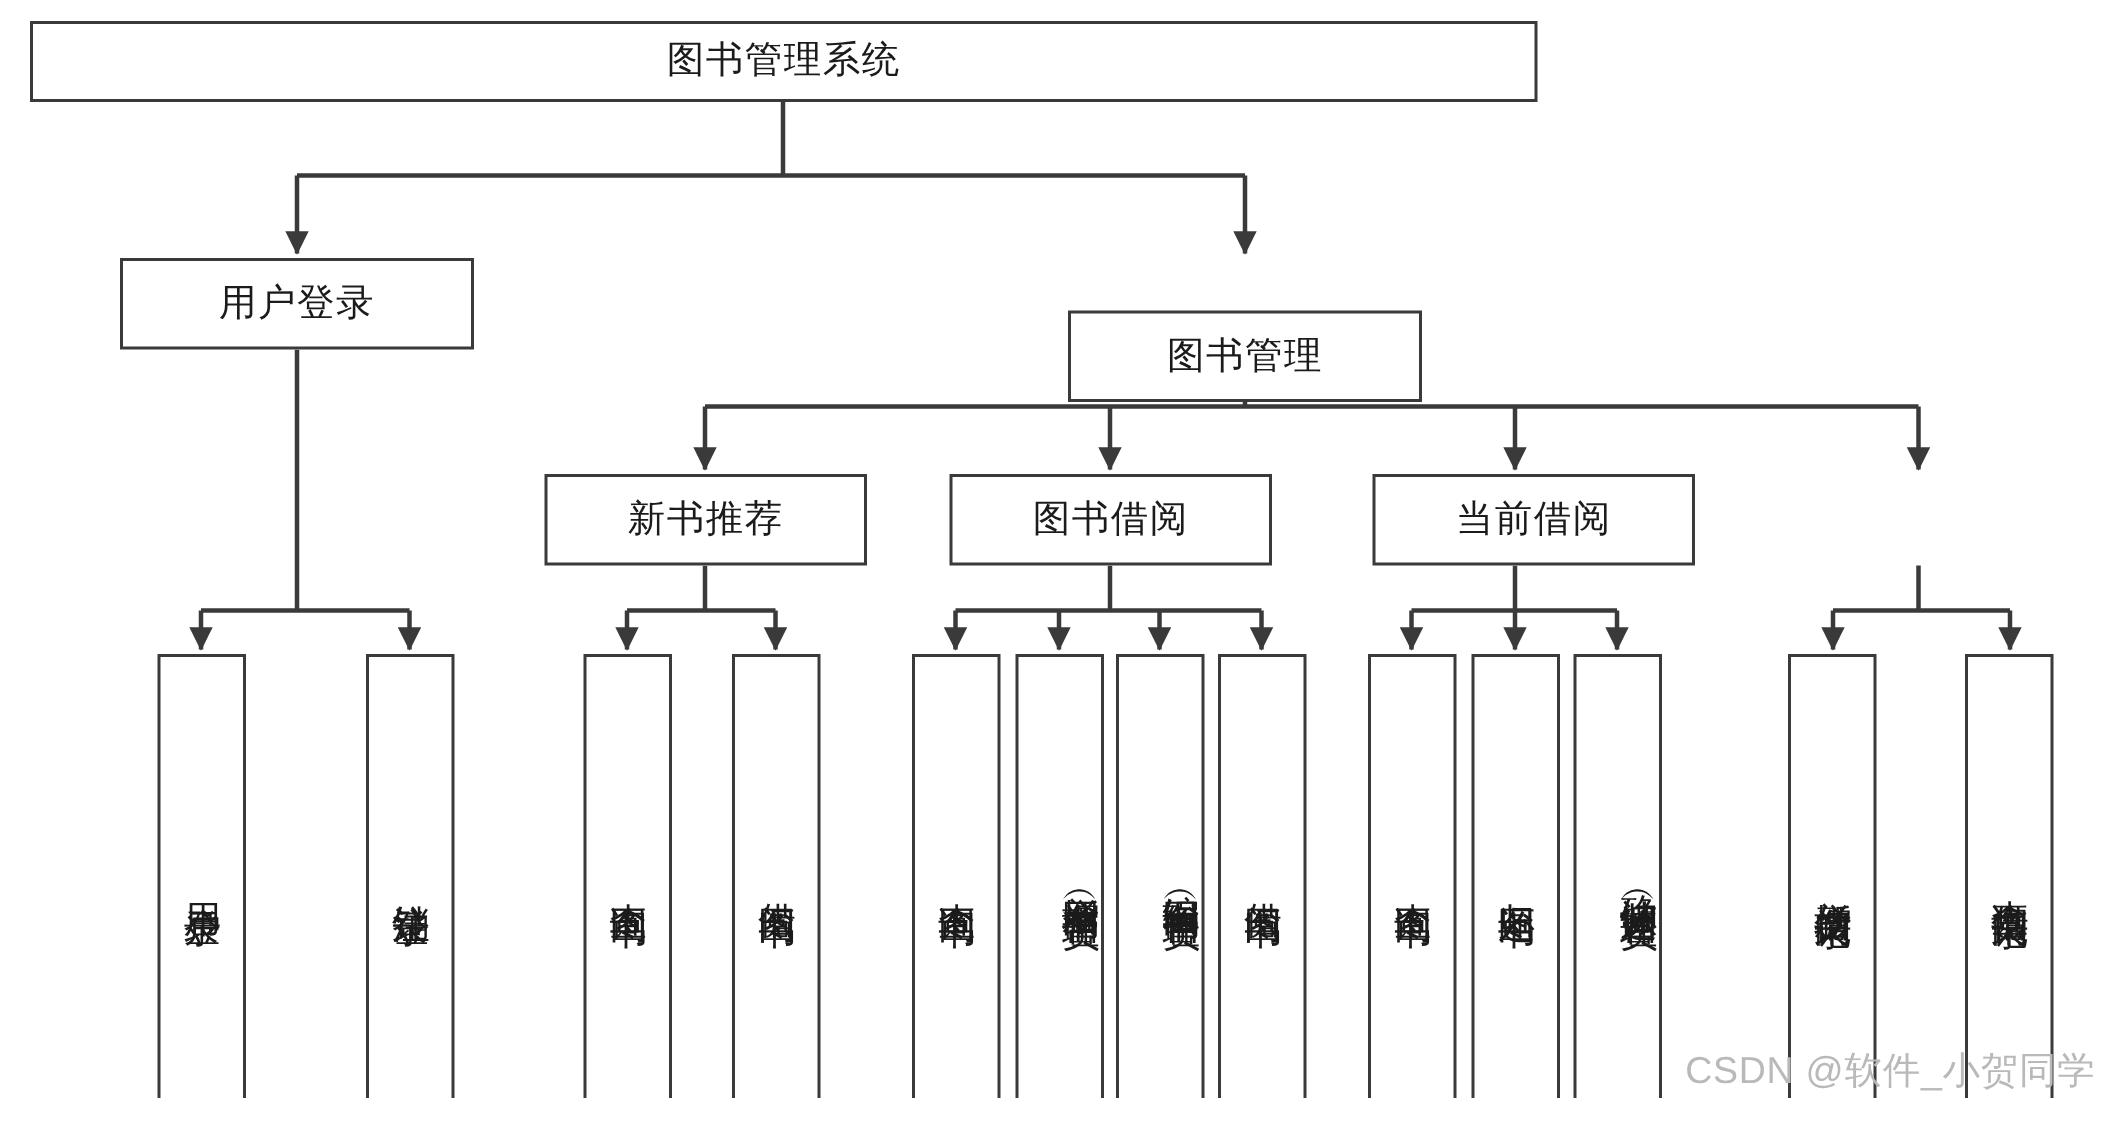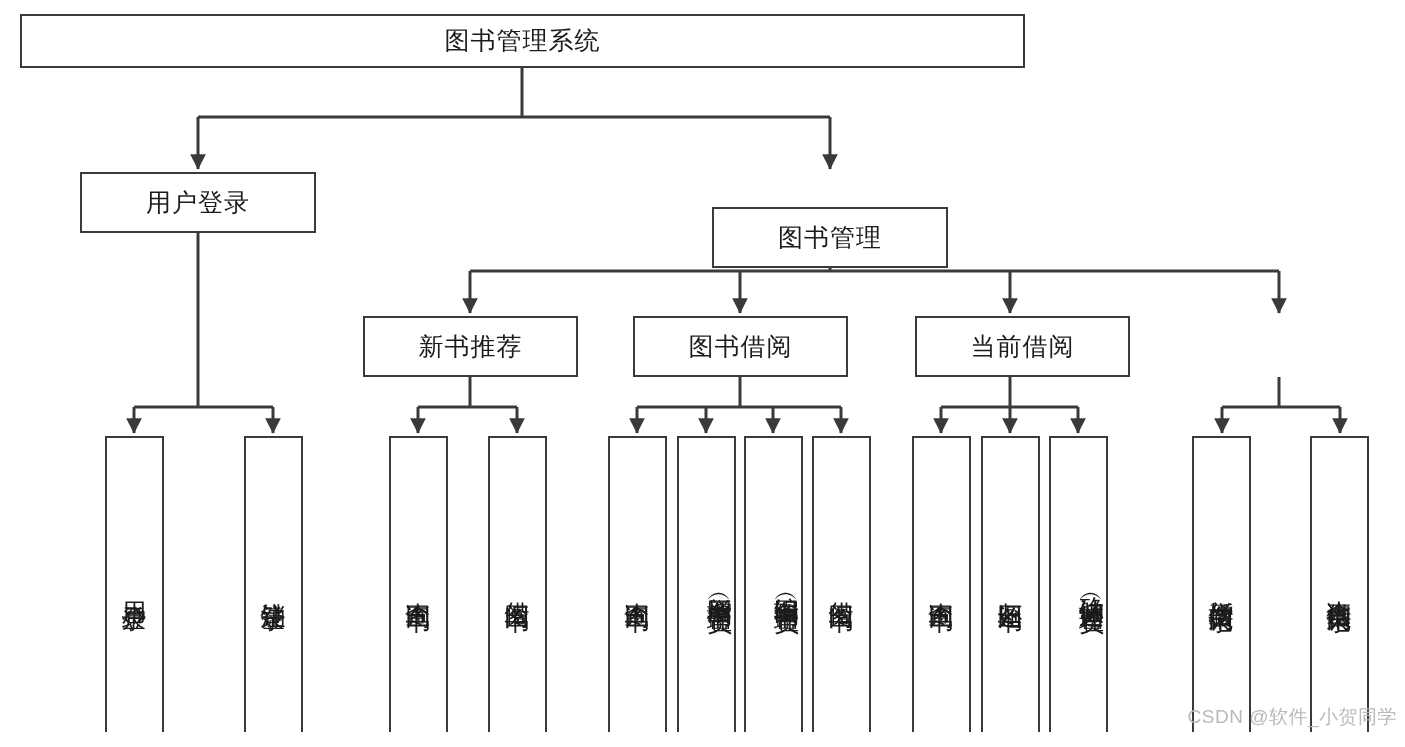--- a/index.html
+++ b/index.html
@@ -54,21 +54,21 @@
   .node.vert.mid {
     align-items: center;
   }
   .node-label {
     display: block;
   }
   .watermark {
     position: absolute;
     right: 8px;
     bottom: 2px;
-    font-size: 19px;
+    font-size: 25px;
     color: #b9b9b9;
     white-space: nowrap;
     letter-spacing: 0.5px;
   }
 </style>
 </head>
 <body>
 
 <div id="canvas">
 

